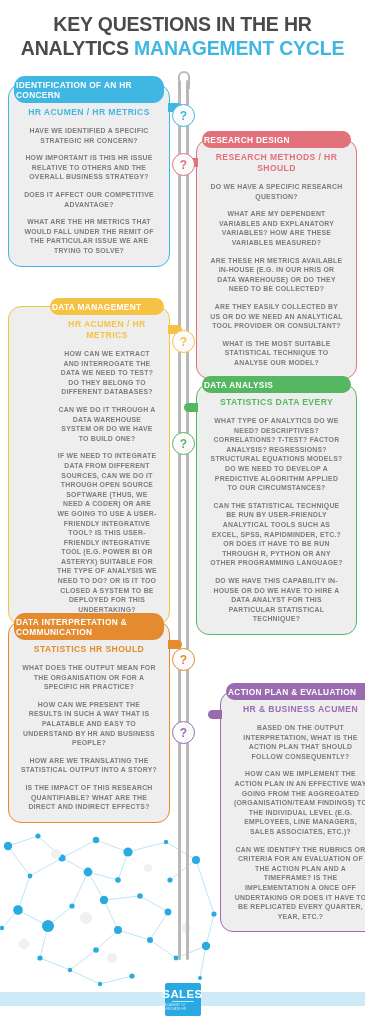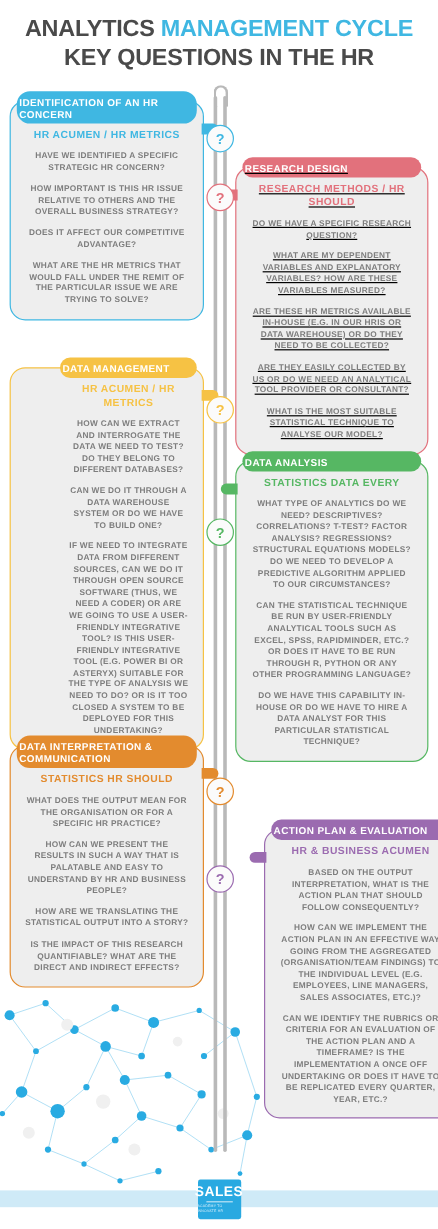--- a/index.html
+++ b/index.html
@@ -157,22 +157,22 @@
     width:230px;height:170px;
     z-index:0;pointer-events:none;
   }
 </style>
 </head>
 <body>
 
 <div id="page">
 
   <div class="title-wrap">
+    <div class="title-line">KEY QUESTIONS IN THE HR</div>
     <div class="title-line"><span>ANALYTICS </span><span class="title-accent">MANAGEMENT CYCLE</span></div>
-    <div class="title-line">KEY QUESTIONS IN THE HR</div>
   </div>
 
   <svg class="network" viewBox="0 0 230 170" xmlns="http://www.w3.org/2000/svg">
     <g stroke="#9fd8f2" stroke-width="0.8" fill="none" opacity="0.85">
       <path d="M8 28 L38 18 L62 40 L30 58 Z"></path>
       <path d="M62 40 L96 22 L128 34 L118 62 L88 54 Z"></path>
       <path d="M128 34 L166 24 L196 42 L170 62"></path>
       <path d="M30 58 L18 92 L48 108 L72 88 L88 54"></path>
       <path d="M88 54 L104 82 L140 78 L168 94 L150 122 L118 112 L104 82"></path>
       <path d="M48 108 L40 140 L70 152 L96 132 L118 112"></path>
@@ -233,21 +233,21 @@
         <div class="card-head" style="background: rgb(63, 183, 226);">IDENTIFICATION OF AN HR CONCERN</div>
         <div class="card-sub" style="color: rgb(63, 183, 226);">HR ACUMEN / HR METRICS</div>
         <ul class="q-list">
           <li>HAVE WE IDENTIFIED A SPECIFIC STRATEGIC HR CONCERN?</li>
           <li>HOW IMPORTANT IS THIS HR ISSUE RELATIVE TO OTHERS AND THE OVERALL BUSINESS STRATEGY?</li>
           <li>DOES IT AFFECT OUR COMPETITIVE ADVANTAGE?</li>
           <li>WHAT ARE THE HR METRICS THAT WOULD FALL UNDER THE REMIT OF THE PARTICULAR ISSUE WE ARE TRYING TO SOLVE?</li>
         </ul>
         <div class="stub to-right" style="background: rgb(63, 183, 226);"></div>
       </div>
-      <div class="card right" style="top: 139px; border-color: rgb(226, 113, 124); text-decoration: underline;">
+      <div class="card right" style="top: 139px; border-color: rgb(226, 113, 124);">
         <div class="card-head" style="background: rgb(226, 113, 124);">RESEARCH DESIGN</div>
         <div class="card-sub" style="color: rgb(226, 113, 124);">RESEARCH METHODS / HR SHOULD</div>
         <ul class="q-list">
           <li>DO WE HAVE A SPECIFIC RESEARCH QUESTION?</li>
           <li>WHAT ARE MY DEPENDENT VARIABLES AND EXPLANATORY VARIABLES? HOW ARE THESE VARIABLES MEASURED?</li>
           <li>ARE THESE HR METRICS AVAILABLE IN-HOUSE (E.G. IN OUR HRIS OR DATA WAREHOUSE) OR DO THEY NEED TO BE COLLECTED?</li>
           <li>ARE THEY EASILY COLLECTED BY US OR DO WE NEED AN ANALYTICAL TOOL PROVIDER OR CONSULTANT?</li>
           <li>WHAT IS THE MOST SUITABLE STATISTICAL TECHNIQUE TO ANALYSE OUR MODEL?</li>
         </ul>
         <div class="stub to-left" style="background: rgb(226, 113, 124);"></div>

